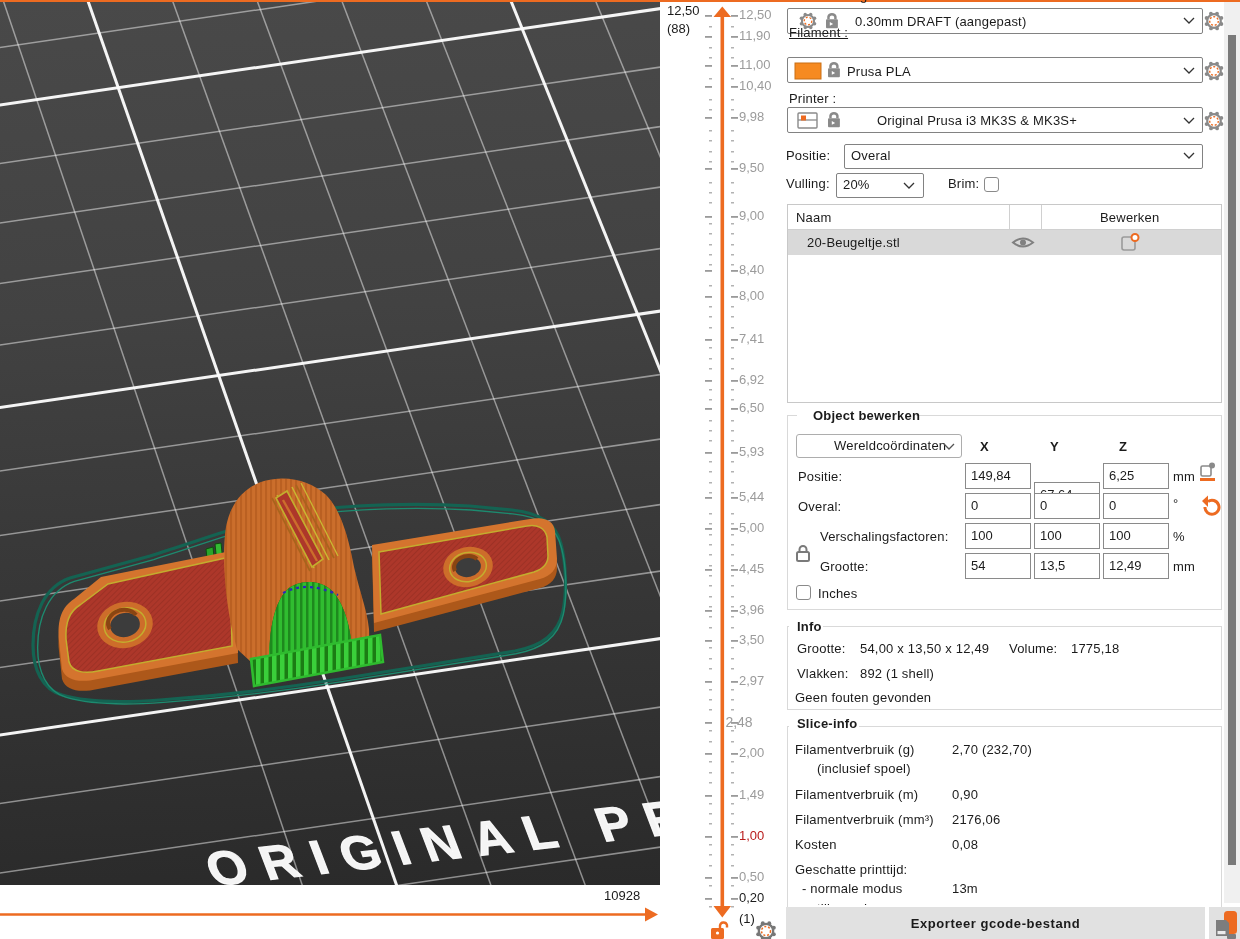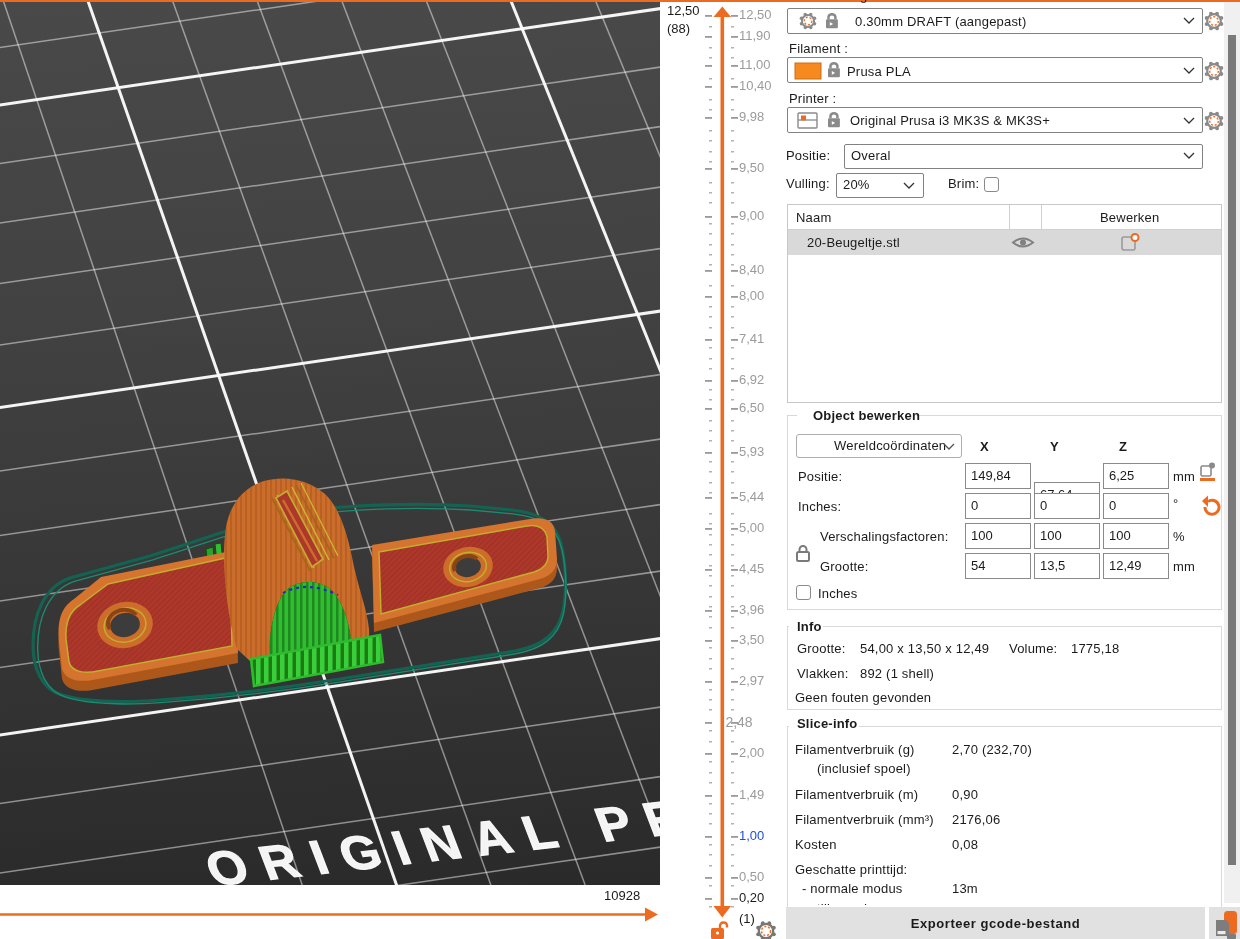--- a/index.html
+++ b/index.html
@@ -142,21 +142,21 @@
 <div style="position:absolute;left:739px;top:444px;width:46px;color:#9b9b9b;font-size:13px;">5,93</div>
 <div style="position:absolute;left:739px;top:489px;width:46px;color:#9b9b9b;font-size:13px;">5,44</div>
 <div style="position:absolute;left:739px;top:520px;width:46px;color:#9b9b9b;font-size:13px;">5,00</div>
 <div style="position:absolute;left:739px;top:561px;width:46px;color:#9b9b9b;font-size:13px;">4,45</div>
 <div style="position:absolute;left:739px;top:602px;width:46px;color:#9b9b9b;font-size:13px;">3,96</div>
 <div style="position:absolute;left:739px;top:632px;width:46px;color:#9b9b9b;font-size:13px;">3,50</div>
 <div style="position:absolute;left:739px;top:673px;width:46px;color:#9b9b9b;font-size:13px;">2,97</div>
 <div style="position:absolute;left:716px;top:714px;width:46px;color:#9b9b9b;font-size:14px;text-align:center;">2,48</div>
 <div style="position:absolute;left:739px;top:745px;width:46px;color:#9b9b9b;font-size:13px;">2,00</div>
 <div style="position:absolute;left:739px;top:787px;width:46px;color:#9b9b9b;font-size:13px;">1,49</div>
-<div style="position:absolute;left:739px;top:828px;width:46px;color:#1d4ed8;font-size:13px;">1,00</div>
+<div style="position:absolute;left:739px;top:828px;width:46px;color:#b91c1c;font-size:13px;">1,00</div>
 <div style="position:absolute;left:739px;top:869px;width:46px;color:#9b9b9b;font-size:13px;">0,50</div>
 <div style="position:absolute;left:739px;top:890px;width:46px;color:#1b1b1b;font-size:13px;">0,20</div>
 <div style="position:absolute;left:739px;top:911px;width:46px;color:#1b1b1b;font-size:13px;">(1)</div>
 <svg class="abs" style="left:660px;top:0" width="130" height="939">
   <g transform="translate(-660,0)">
   <rect x="705" y="15" width="7" height="1.8" fill="#9a9a9a"></rect>
 <rect x="731" y="15" width="7" height="1.8" fill="#9a9a9a"></rect>
 <rect x="705" y="36" width="7" height="1.8" fill="#9a9a9a"></rect>
 <rect x="731" y="36" width="7" height="1.8" fill="#9a9a9a"></rect>
 <rect x="705" y="65" width="7" height="1.8" fill="#9a9a9a"></rect>
@@ -417,22 +417,22 @@
       <circle cx="1206.6" cy="118.0" r="1.9" fill="#8a8a8a"></circle>
       <circle cx="1210.9" cy="113.6" r="1.9" fill="#8a8a8a"></circle>
       <circle cx="1217.0" cy="113.6" r="1.9" fill="#8a8a8a"></circle>
       <circle cx="1221.4" cy="117.9" r="1.9" fill="#8a8a8a"></circle>
       <circle cx="1214" cy="121" r="6.8" fill="#fff" stroke="#8a8a8a" stroke-width="2.2"></circle>
       <circle cx="1214" cy="121" r="4.3" fill="none" stroke="#ED6B21" stroke-width="1.4" stroke-dasharray="2 1.8"></circle>
  </g>
 </svg>
 <div class="lbl" style="left:855px;top:14px;">0.30mm DRAFT (aangepast)</div>
 <div class="lbl" style="left:847px;top:64px;">Prusa PLA</div>
-<div class="lbl" style="left:850px;top:113px;text-align:right;">Original Prusa i3 MK3S &amp; MK3S+</div>
-<div class="lbl" style="left:789px;top:41px;">Filament :</div>
+<div class="lbl" style="left:877px;top:113px;text-align:right;">Original Prusa i3 MK3S &amp; MK3S+</div>
+<div class="lbl" style="left:789px;top:25px;text-decoration:underline;">Filament :</div>
 <div class="lbl" style="left:789px;top:91px;">Printer :</div>
 
 <div class="lbl" style="left:786px;top:148px;">Positie:</div>
 <div class="combo" style="left:844px;top:144px;width:359px;height:25px"></div>
 <div class="lbl" style="left:851px;top:148px;">Overal</div>
 <div class="lbl" style="left:786px;top:176px;">Vulling:</div>
 <div class="combo" style="left:836px;top:173px;width:88px;height:25px"></div>
 <div class="lbl" style="left:843px;top:177px;">20%</div>
 <div class="lbl" style="left:948px;top:176px;">Brim:</div>
 <div class="abs" style="left:984px;top:177px;width:15px;height:15px;border:1px solid #8a8a8a;border-radius:3px"></div>
@@ -474,21 +474,21 @@
 <div class="combo" style="left:796px;top:434px;width:166px;height:24px;border-color:#adadad;border-radius:3px"></div>
 <div class="lbl" style="left:834px;top:438px;">Wereldcoördinaten</div>
 <svg class="abs" style="left:940px;top:434px" width="20" height="24">
   <path d="M 4 10 L 9 15 L 14 10" stroke="#555" stroke-width="1.3" fill="none"></path>
 </svg>
 <div class="lbl bold" style="left:980px;top:439px;">X</div>
 <div class="lbl bold" style="left:1050px;top:439px;">Y</div>
 <div class="lbl bold" style="left:1119px;top:439px;">Z</div>
 
 <div class="lbl" style="left:798px;top:469px;">Positie:</div>
-<div class="lbl" style="left:798px;top:499px;">Inches:</div>
+<div class="lbl" style="left:798px;top:499px;">Overal:</div>
 <div class="lbl" style="left:820px;top:529px;">Verschalingsfactoren:</div>
 <div class="lbl" style="left:820px;top:559px;">Grootte:</div>
 
 <div class="inp" style="left:965px;top:463px;">149,84</div>
 <div class="inp" style="left:1034px;top:463px;margin-top:19px;">67,64</div>
 <div class="inp" style="left:1103px;top:463px;">6,25</div>
 <div class="inp" style="left:965px;top:493px;">0</div>
 <div class="inp" style="left:1034px;top:493px;">0</div>
 <div class="inp" style="left:1103px;top:493px;">0</div>
 <div class="inp" style="left:965px;top:523px;">100</div>

